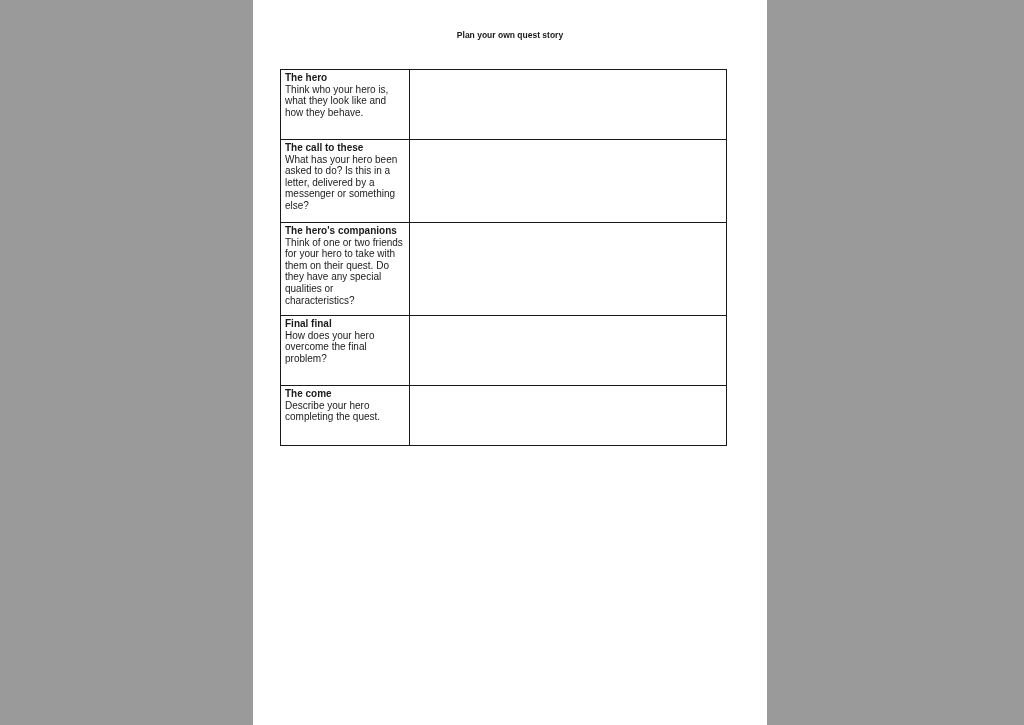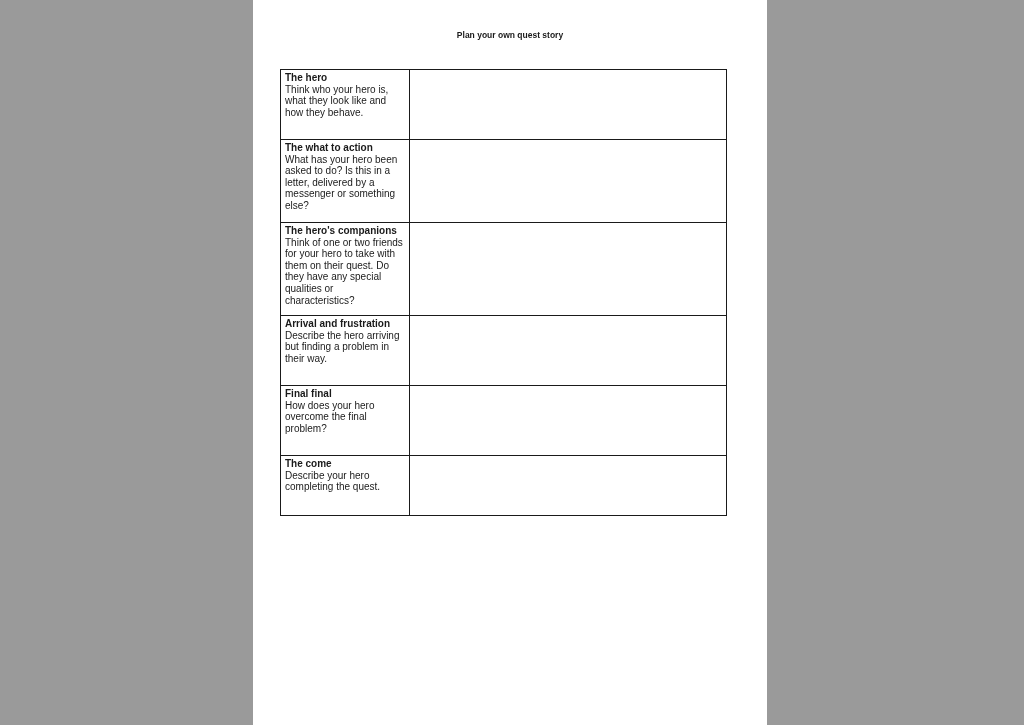--- a/index.html
+++ b/index.html
@@ -84,40 +84,31 @@
           <td class="prompt">
             <span class="heading">The hero</span>
             <span class="desc">Think who your hero is, what they look like and how they behave.</span>
           </td>
           <td class="answer">
               <div class="answer-area"></div>
             </td>
         </tr>
         <tr style="height:83px">
           <td class="prompt">
-            <span class="heading">The what to action</span>
+            <span class="heading">The call to these</span>
             <span class="desc">What has your hero been asked to do? Is this in a letter, delivered by a messenger or something else?</span>
           </td>
           <td class="answer">
               <div class="answer-area"></div>
             </td>
         </tr>
         <tr style="height:93px">
           <td class="prompt">
             <span class="heading">The hero's companions</span>
             <span class="desc">Think of one or two friends for your hero to take with them on their quest. Do they have any special qualities or characteristics?</span>
-          </td>
-          <td class="answer">
-              <div class="answer-area"></div>
-            </td>
-        </tr>
-        <tr style="height:70px">
-          <td class="prompt">
-            <span class="heading">Arrival and frustration</span>
-            <span class="desc">Describe the hero arriving but finding a problem in their way.</span>
           </td>
           <td class="answer">
               <div class="answer-area"></div>
             </td>
         </tr>
         <tr style="height:70px">
           <td class="prompt">
             <span class="heading">Final final</span>
             <span class="desc">How does your hero overcome the final problem?</span>
           </td>

